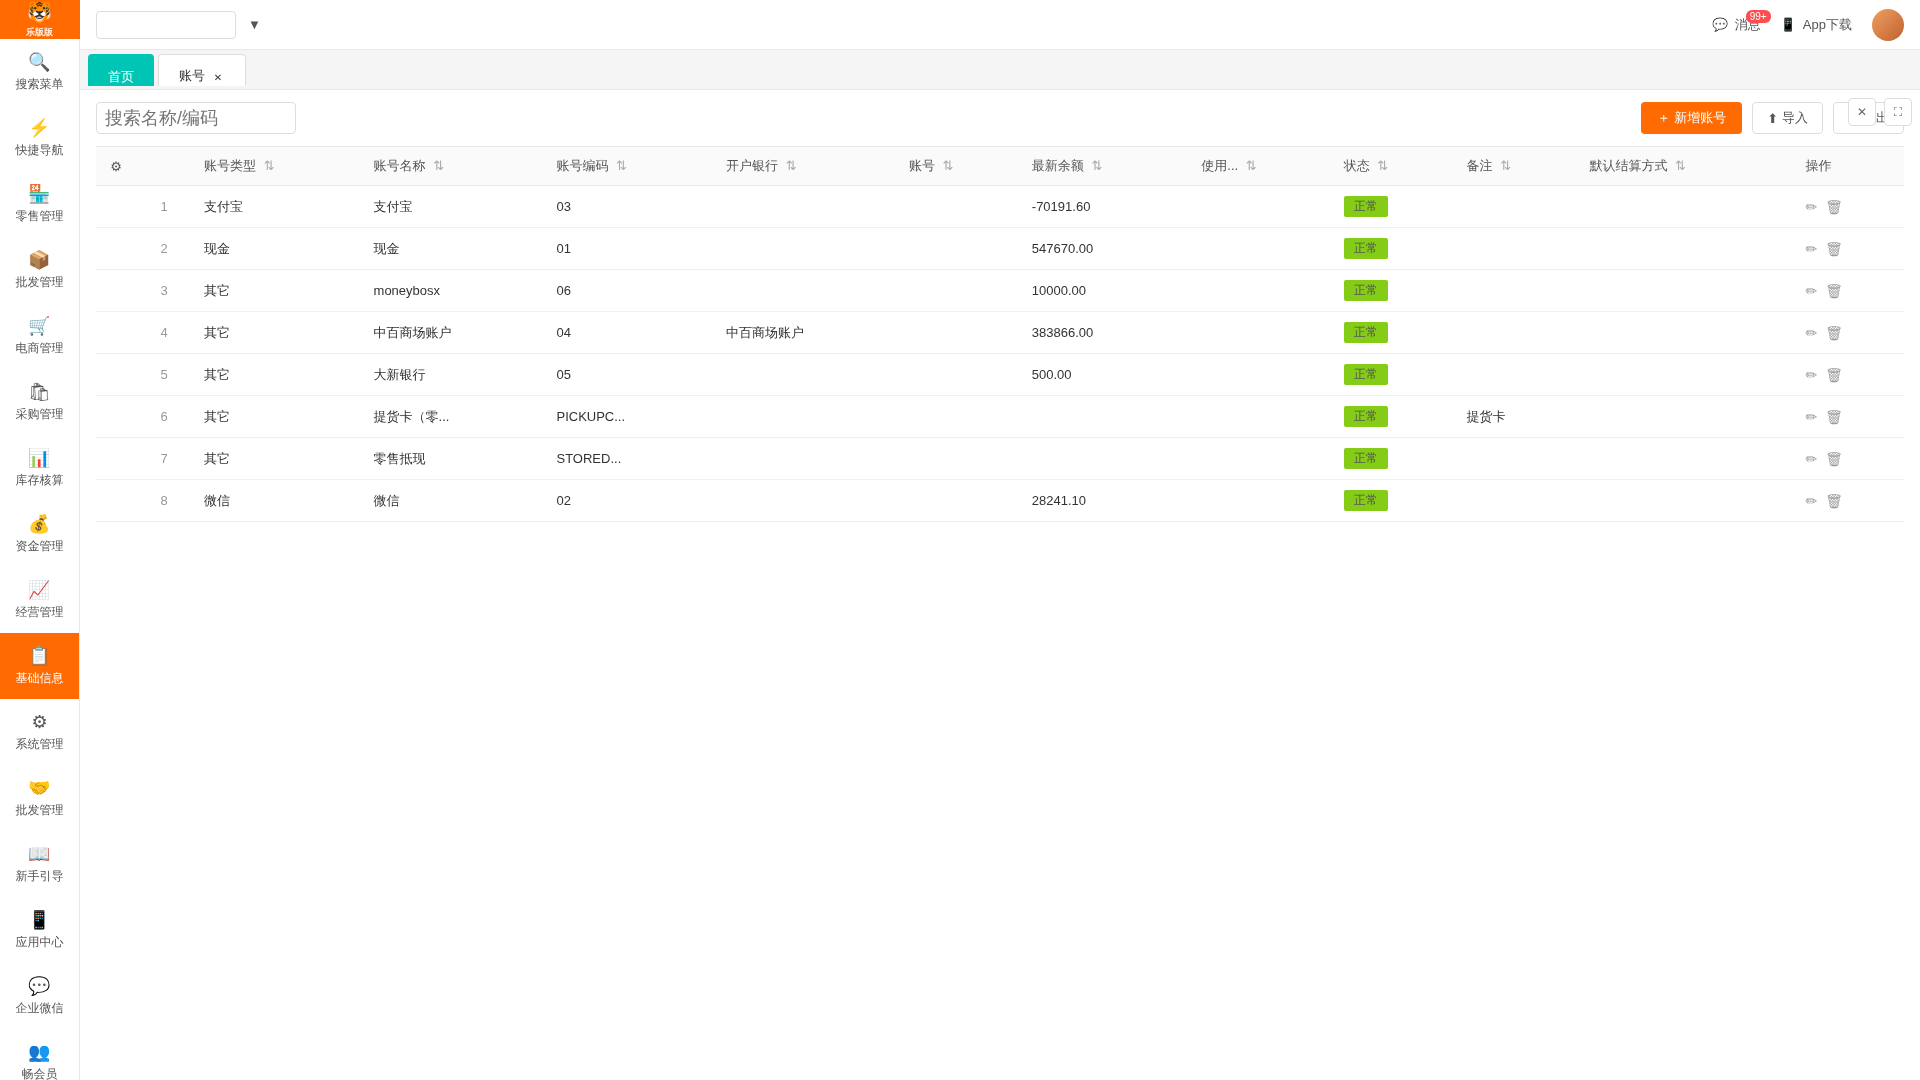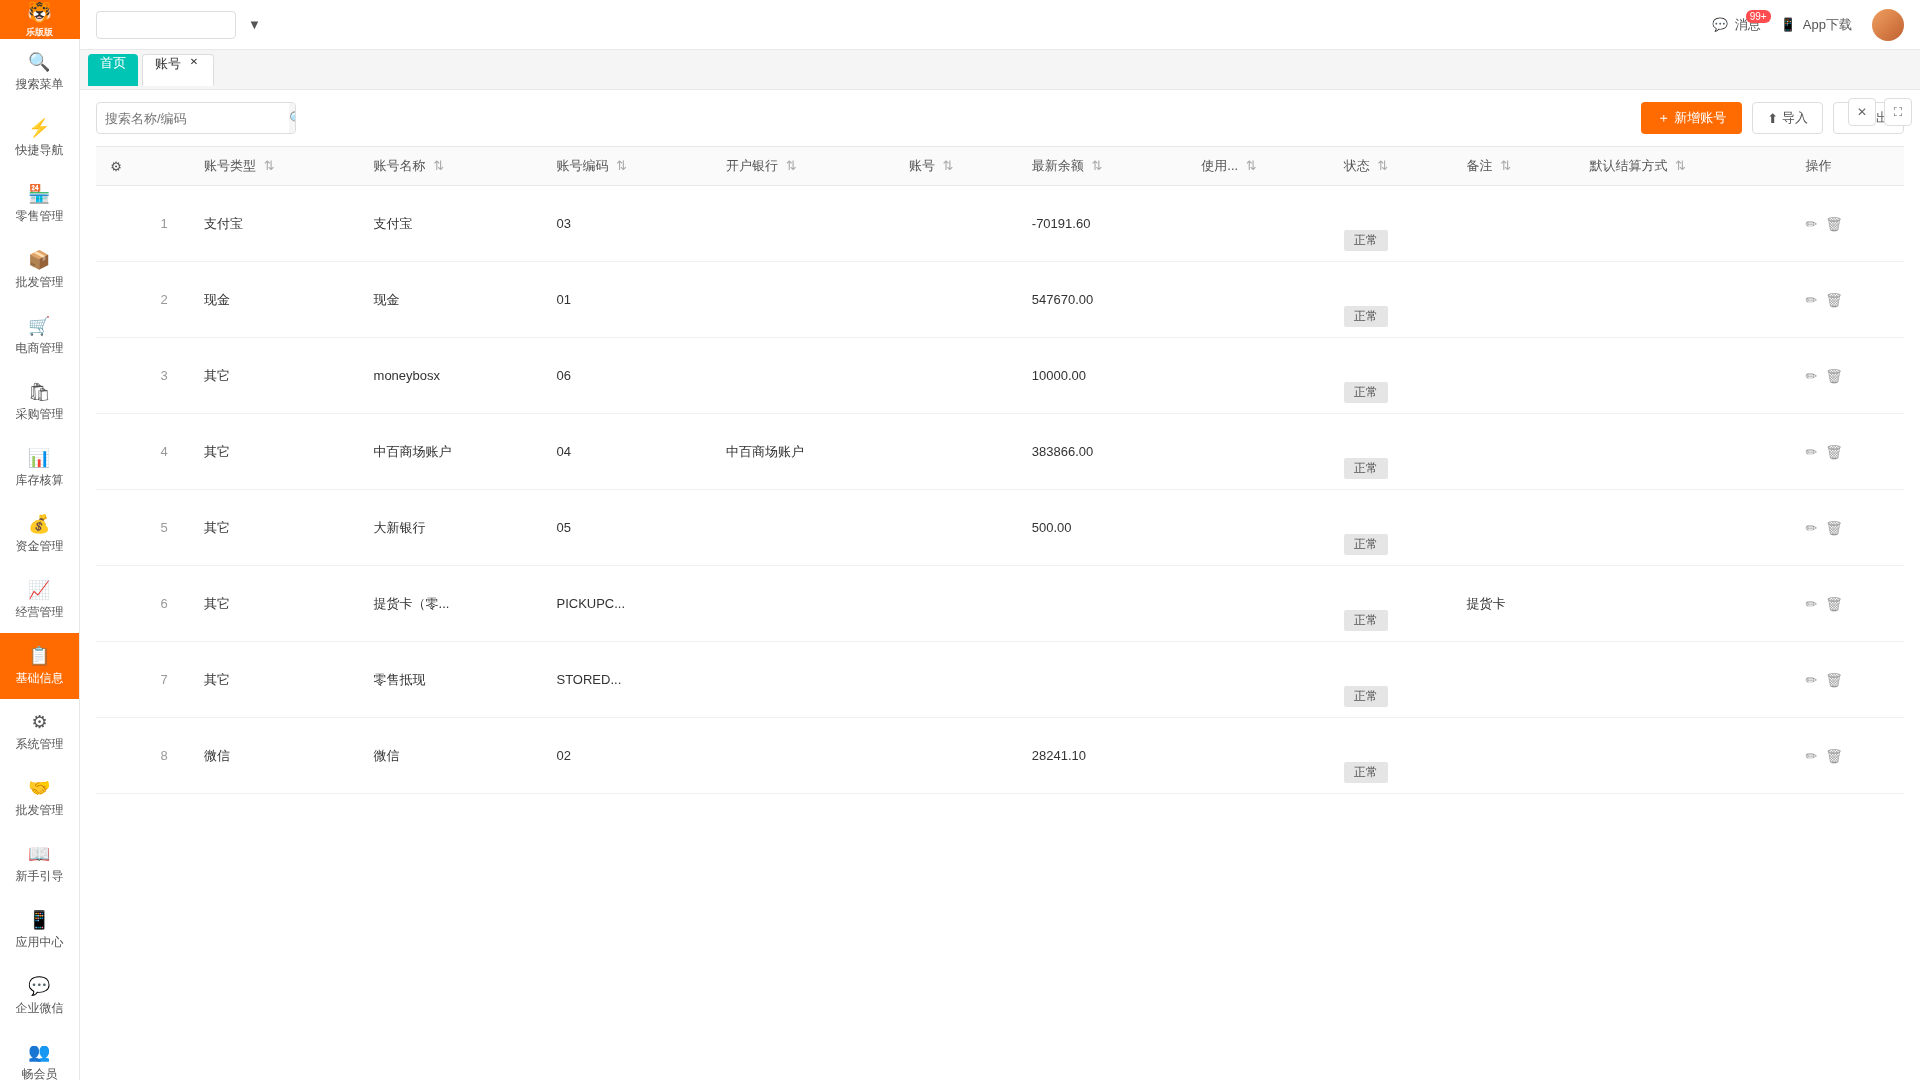--- a/index.html
+++ b/index.html
@@ -133,23 +133,23 @@
       background: #f5f5f5;
       display: flex;
       align-items: center;
       padding: 0 8px;
       border-bottom: 1px solid #e8e8e8;
       flex-shrink: 0;
       gap: 4px;
     }
     .tab {
       height: 32px;
-      padding: 0 12px;
-      display: flex;
-      align-items: flex-start;
+      padding: 0 20px;
+      display: flex;
+      align-items: flex-end;
       cursor: pointer;
       border-radius: 4px 4px 0 0;
       font-size: 13px;
       gap: 6px;
     }
     .tab.home {
       background: #00c4b4;
       color: white;
     }
     .tab.active {
@@ -194,21 +194,21 @@
       border-radius: 4px;
       overflow: hidden;
       width: 200px;
       height: 32px;
     }
     .search-box input {
       flex: 1;
       border: none;
       outline: none;
       padding: 0 8px;
-      font-size: 13px;
+      font-size: 18px;
     }
     .search-box .search-icon-btn {
       width: 32px;
       height: 32px;
       background: #f5f5f5;
       border: none;
       cursor: pointer;
       display: flex;
       align-items: center;
       justify-content: center;
@@ -277,23 +277,22 @@
       border-bottom: 1px solid #f0f0f0;
       color: #333;
       white-space: nowrap;
     }
     .row-num { color: #999; text-align: center; }
     .status-badge {
       display: inline-block;
       padding: 2px 10px;
       border-radius: 2px;
       font-size: 12px;
-      background: #e5e5e5;
+      background: #84cc16;
       color: #555;
-      margin-top: 34px;
     }
     .action-icons {
       display: flex;
       gap: 8px;
       align-items: center;
     }
     .action-icon {
       cursor: pointer;
       color: #999;
       font-size: 14px;

